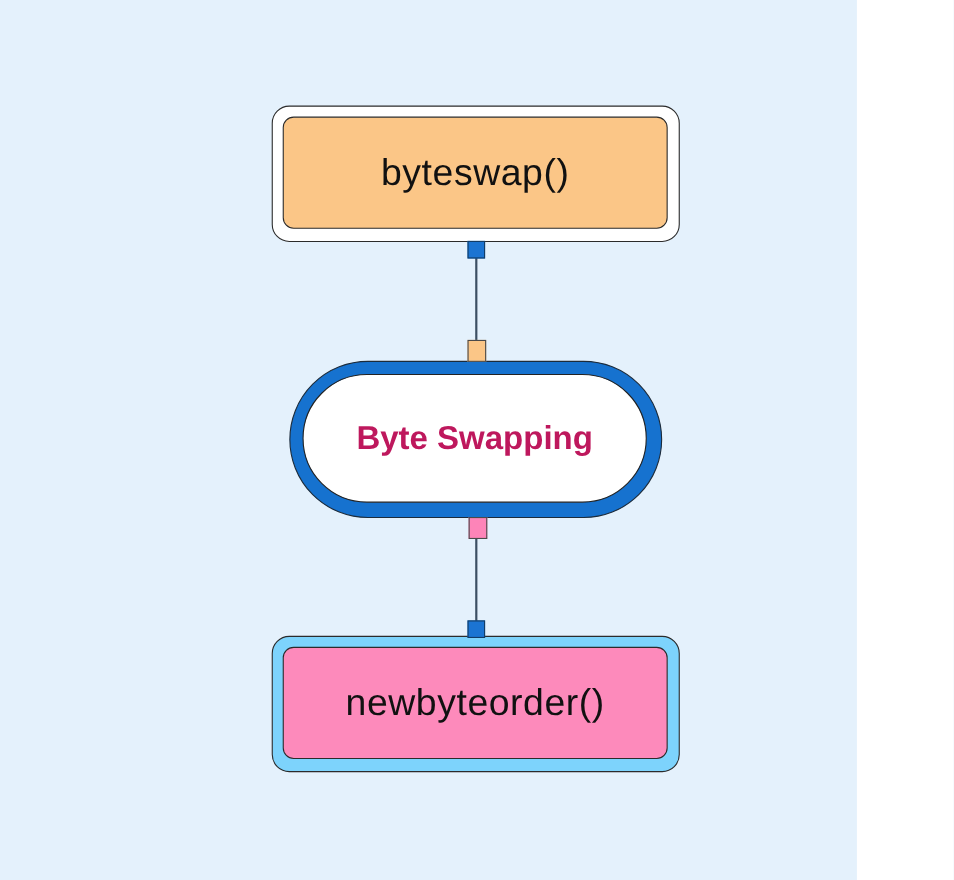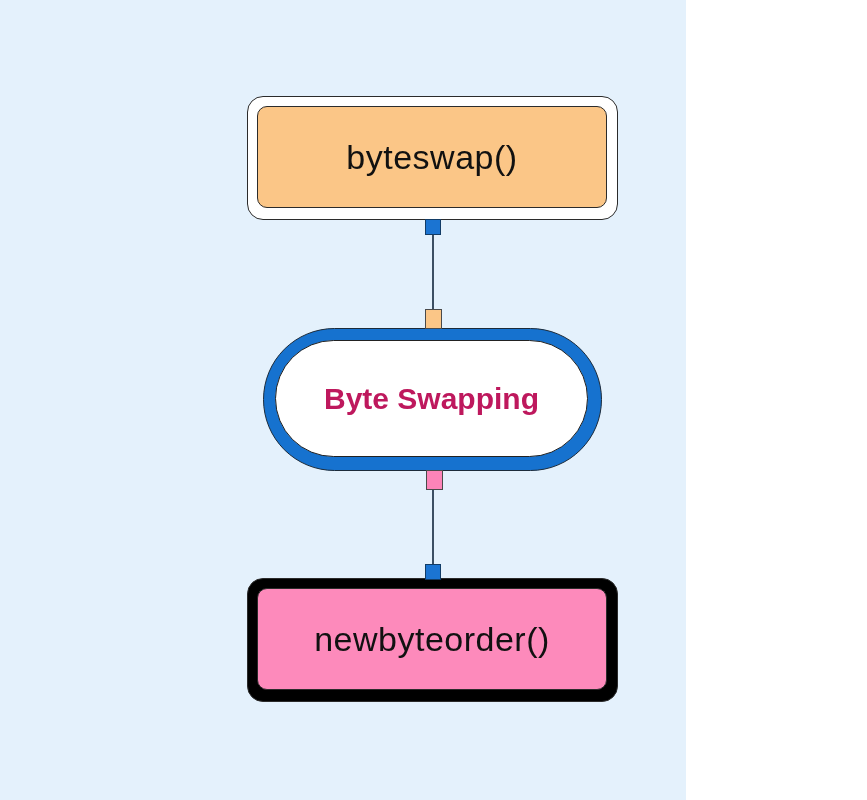--- a/index.html
+++ b/index.html
@@ -1,19 +1,19 @@
 <!DOCTYPE html>
 <html><head>
 <meta charset="utf-8">
 <style>
   html,body{margin:0;padding:0;}
   body{font-family:"Liberation Sans","DejaVu Sans",sans-serif;}
   .canvas{
     position:relative;
-    width:686px;height:800px;
+    width:779px;height:800px;
     overflow:hidden;
   }
   
   .frame{
     position:absolute;
     width:371px;height:124px;
     background:#ffffff;
     border:1.5px solid #2b2b2b;
     border-radius:16px;
     box-sizing:border-box;
@@ -106,19 +106,19 @@
     <div class="pill-inner" style="background-color: rgb(255, 255, 255);">
       <span class="label-topic">Byte Swapping</span>
     </div>
   </div>
 
   <div class="edge edge-2" style="background-color: rgb(60, 79, 99);"></div>
 
   <div class="port port-accent port-3" style="background-color: rgb(253, 132, 184);"></div>
   <div class="port port-blue port-4" style="background-color: rgb(27, 116, 210);"></div>
 
-  <div class="frame frame-bottom" style="background-color: #000000; padding-left: 47px;">
+  <div class="frame frame-bottom" style="background-color: #7dd3fc; padding-left: 47px;">
     <div class="fill-box" style="background-color: rgb(253, 138, 187);">
       <span class="label-fn">newbyteorder()</span>
     </div>
   </div>
 
 </div>
 
 </body></html>

